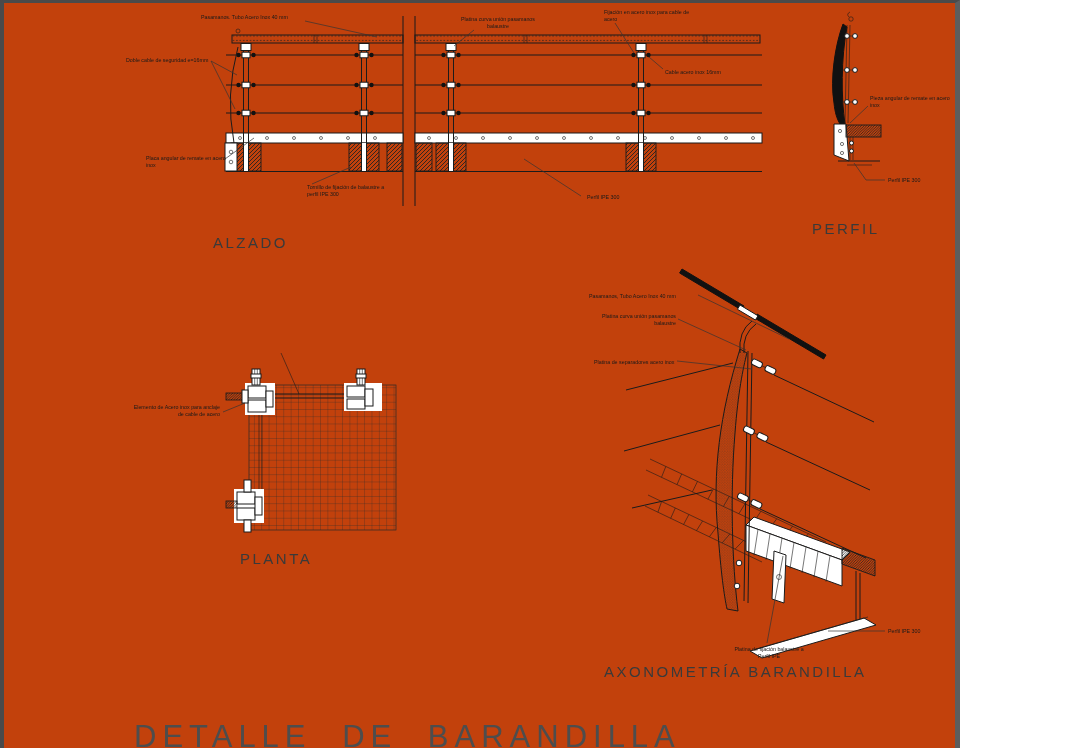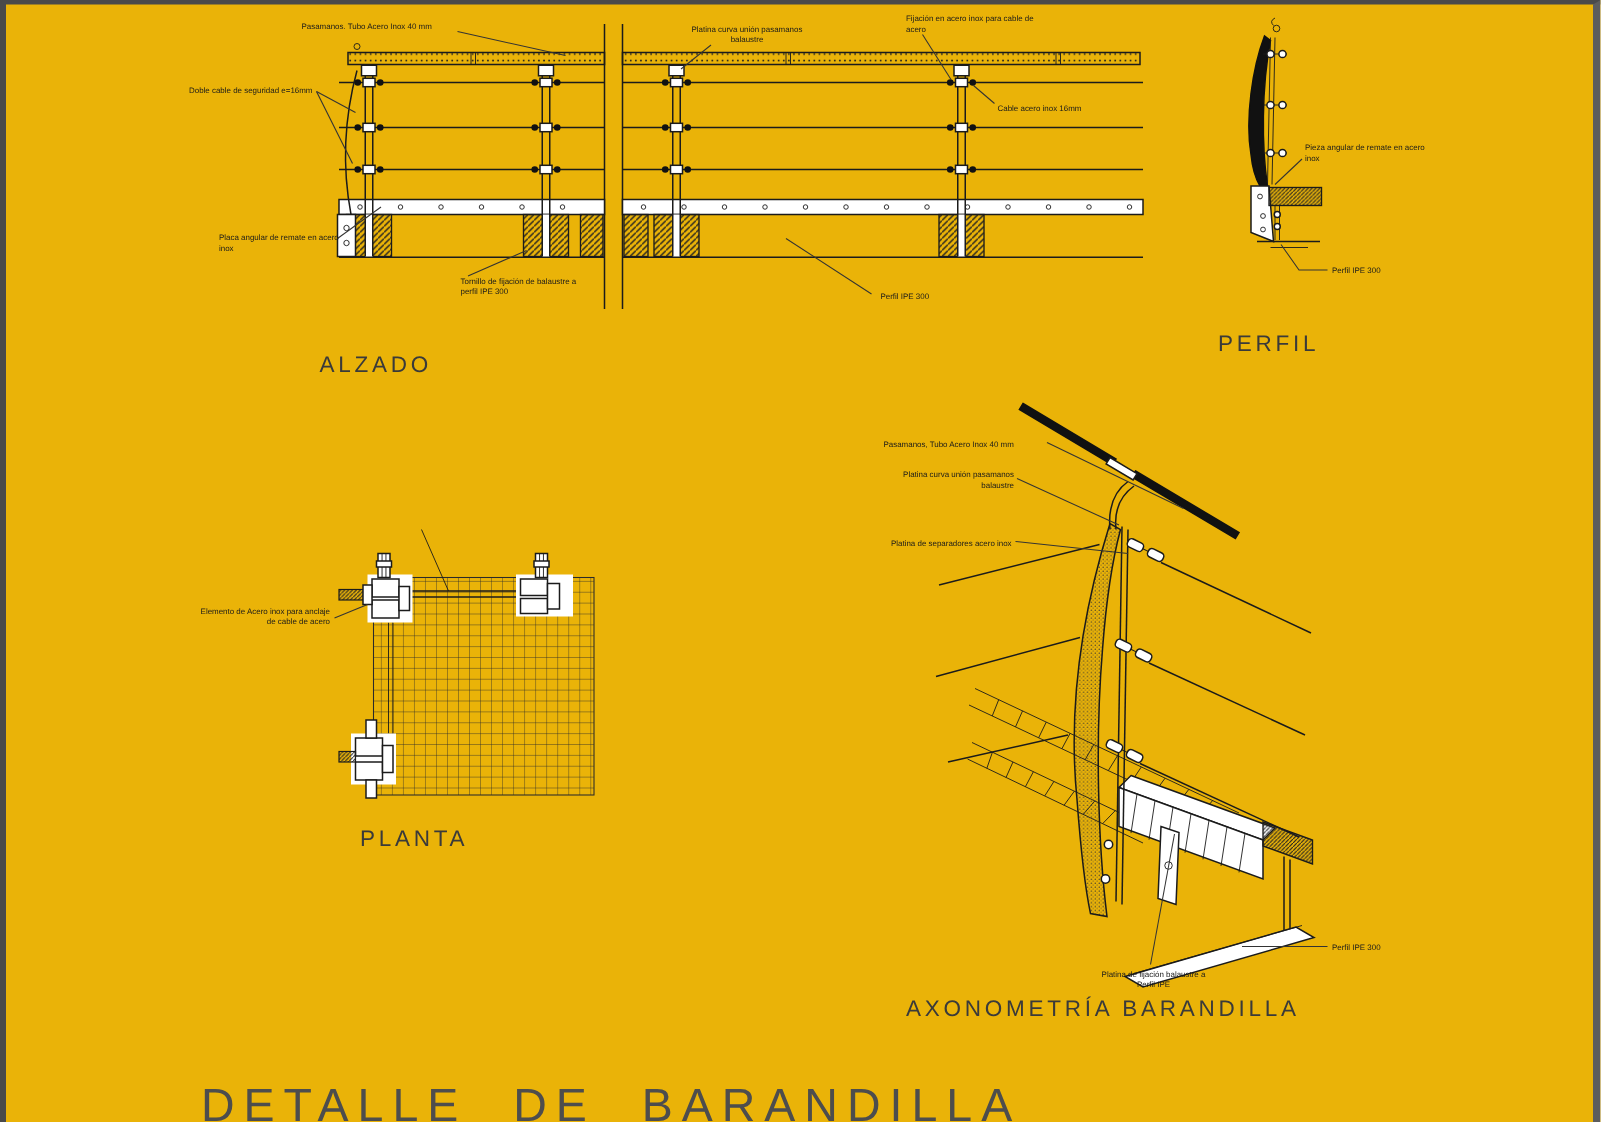--- a/index.html
+++ b/index.html
@@ -1,21 +1,21 @@
 <!DOCTYPE html>
 <html><head>
 <meta charset="utf-8">
 <title>Detalle de Barandilla</title>
 <style>
   html,body{margin:0;padding:0;background:#ffffff;}
   .canvas{
     position:relative;
-    width:1067px;height:748px;
+    width:960px;height:748px;
     box-sizing:border-box;
-    background:#eab308;
+    background:#c2410c;
     border-left:4px solid #4a4a4a;
     border-top:3px solid #4a4a4a;
     border-right:5px solid #5d5d5d;
     overflow:hidden;
     font-family:"Liberation Sans", sans-serif;
   }
   svg{display:block;}
   .lbl{font-family:"Liberation Sans",sans-serif;font-size:5.3px;fill:#1a1a1a;}
   .vtitle{font-family:"Liberation Sans",sans-serif;font-size:15px;fill:#3a3a3a;letter-spacing:2.5px;}
   .maintitle{font-family:"Liberation Sans",sans-serif;font-size:31px;fill:#4d4d4d;letter-spacing:6px;word-spacing:16px;}

